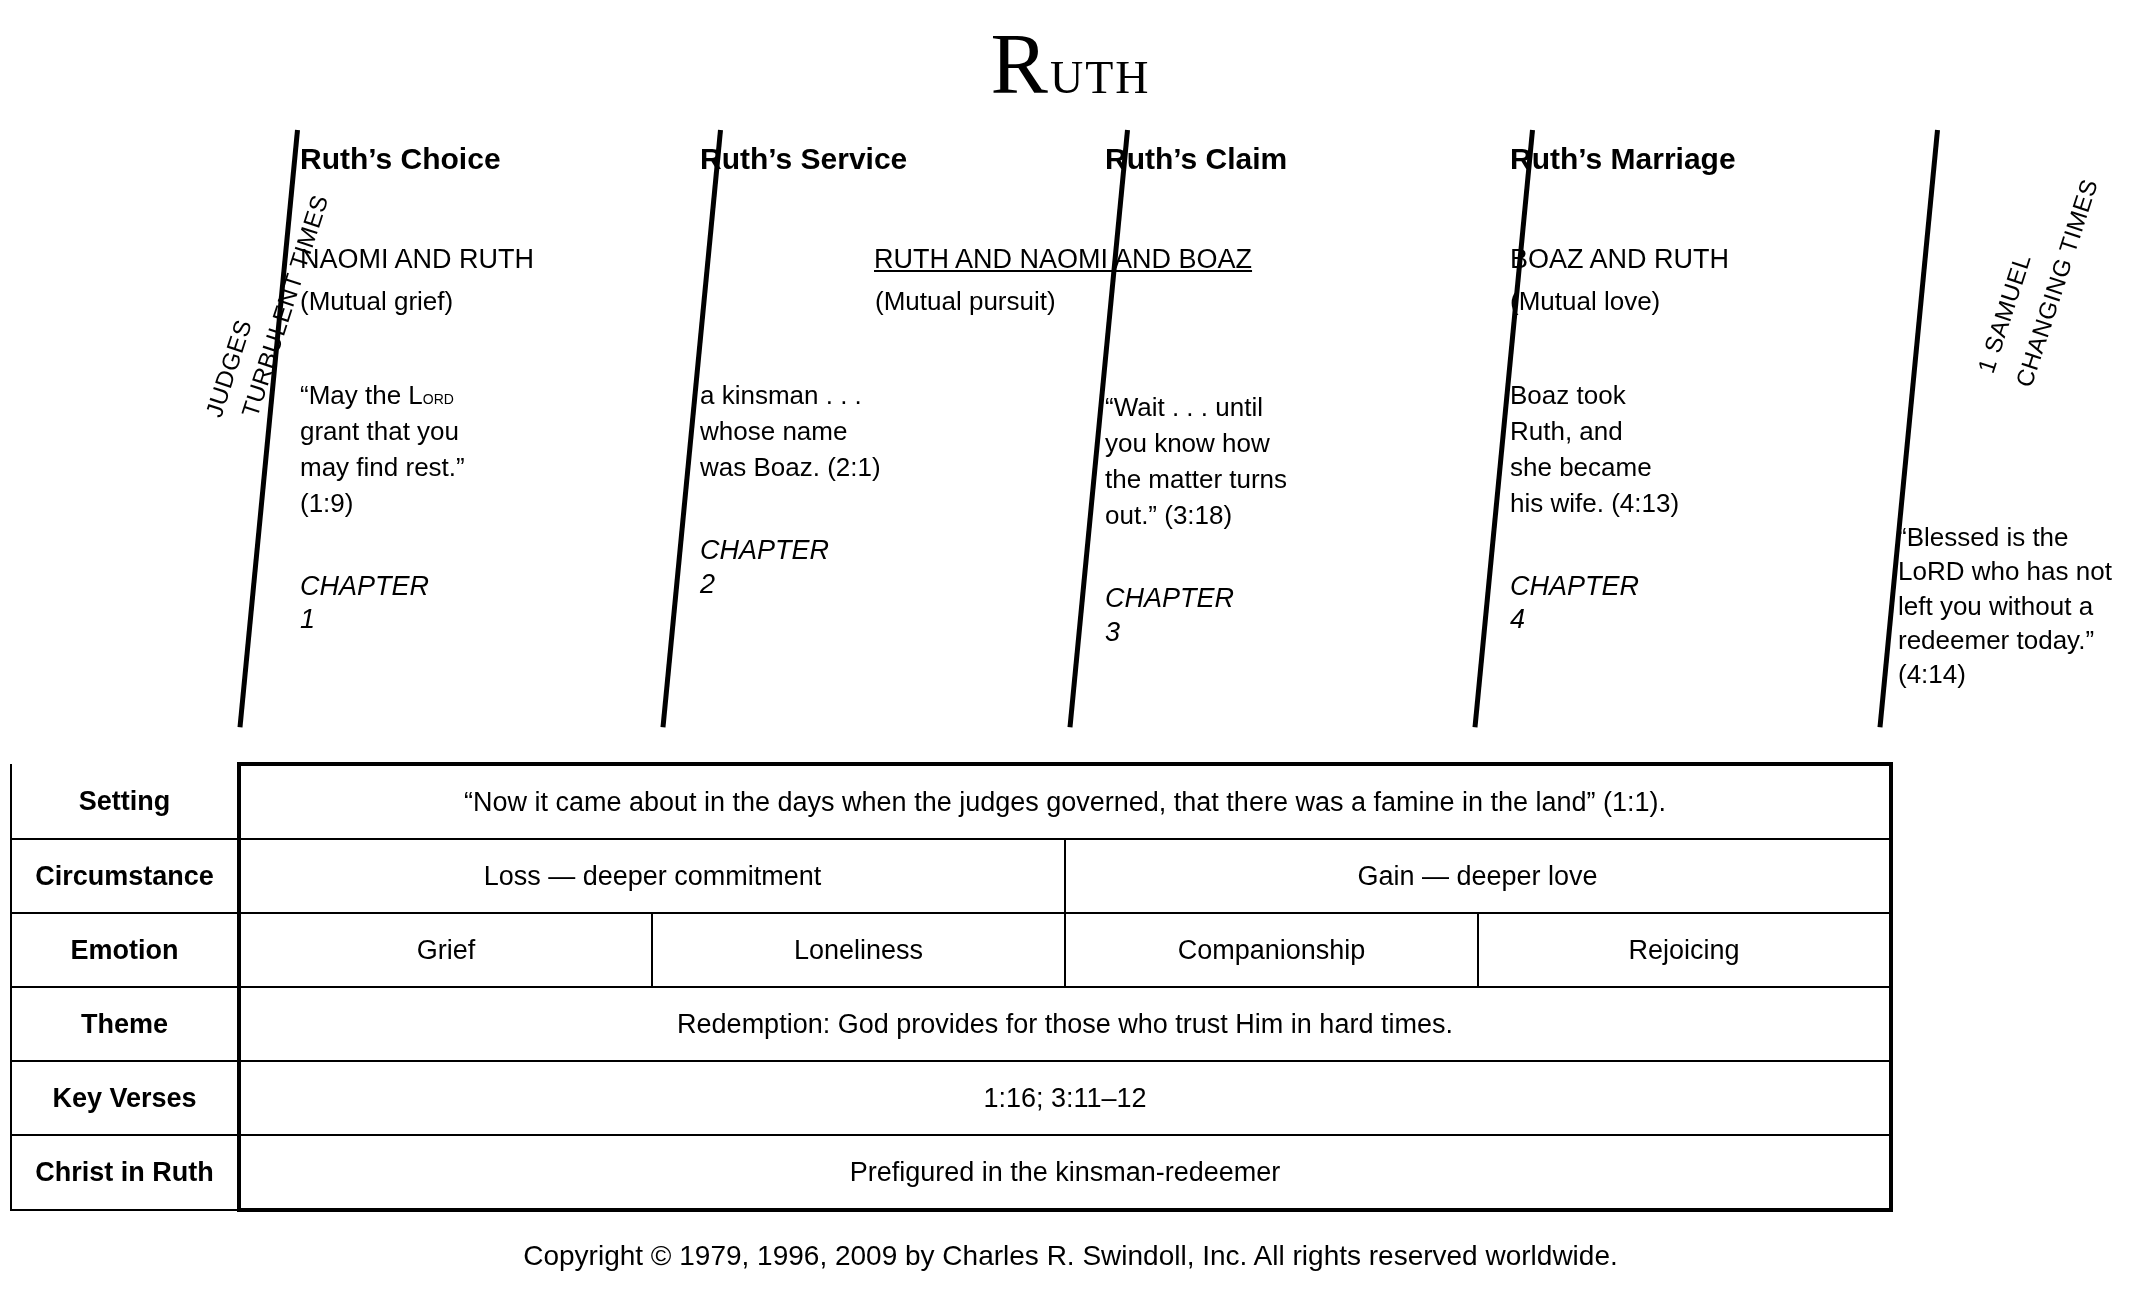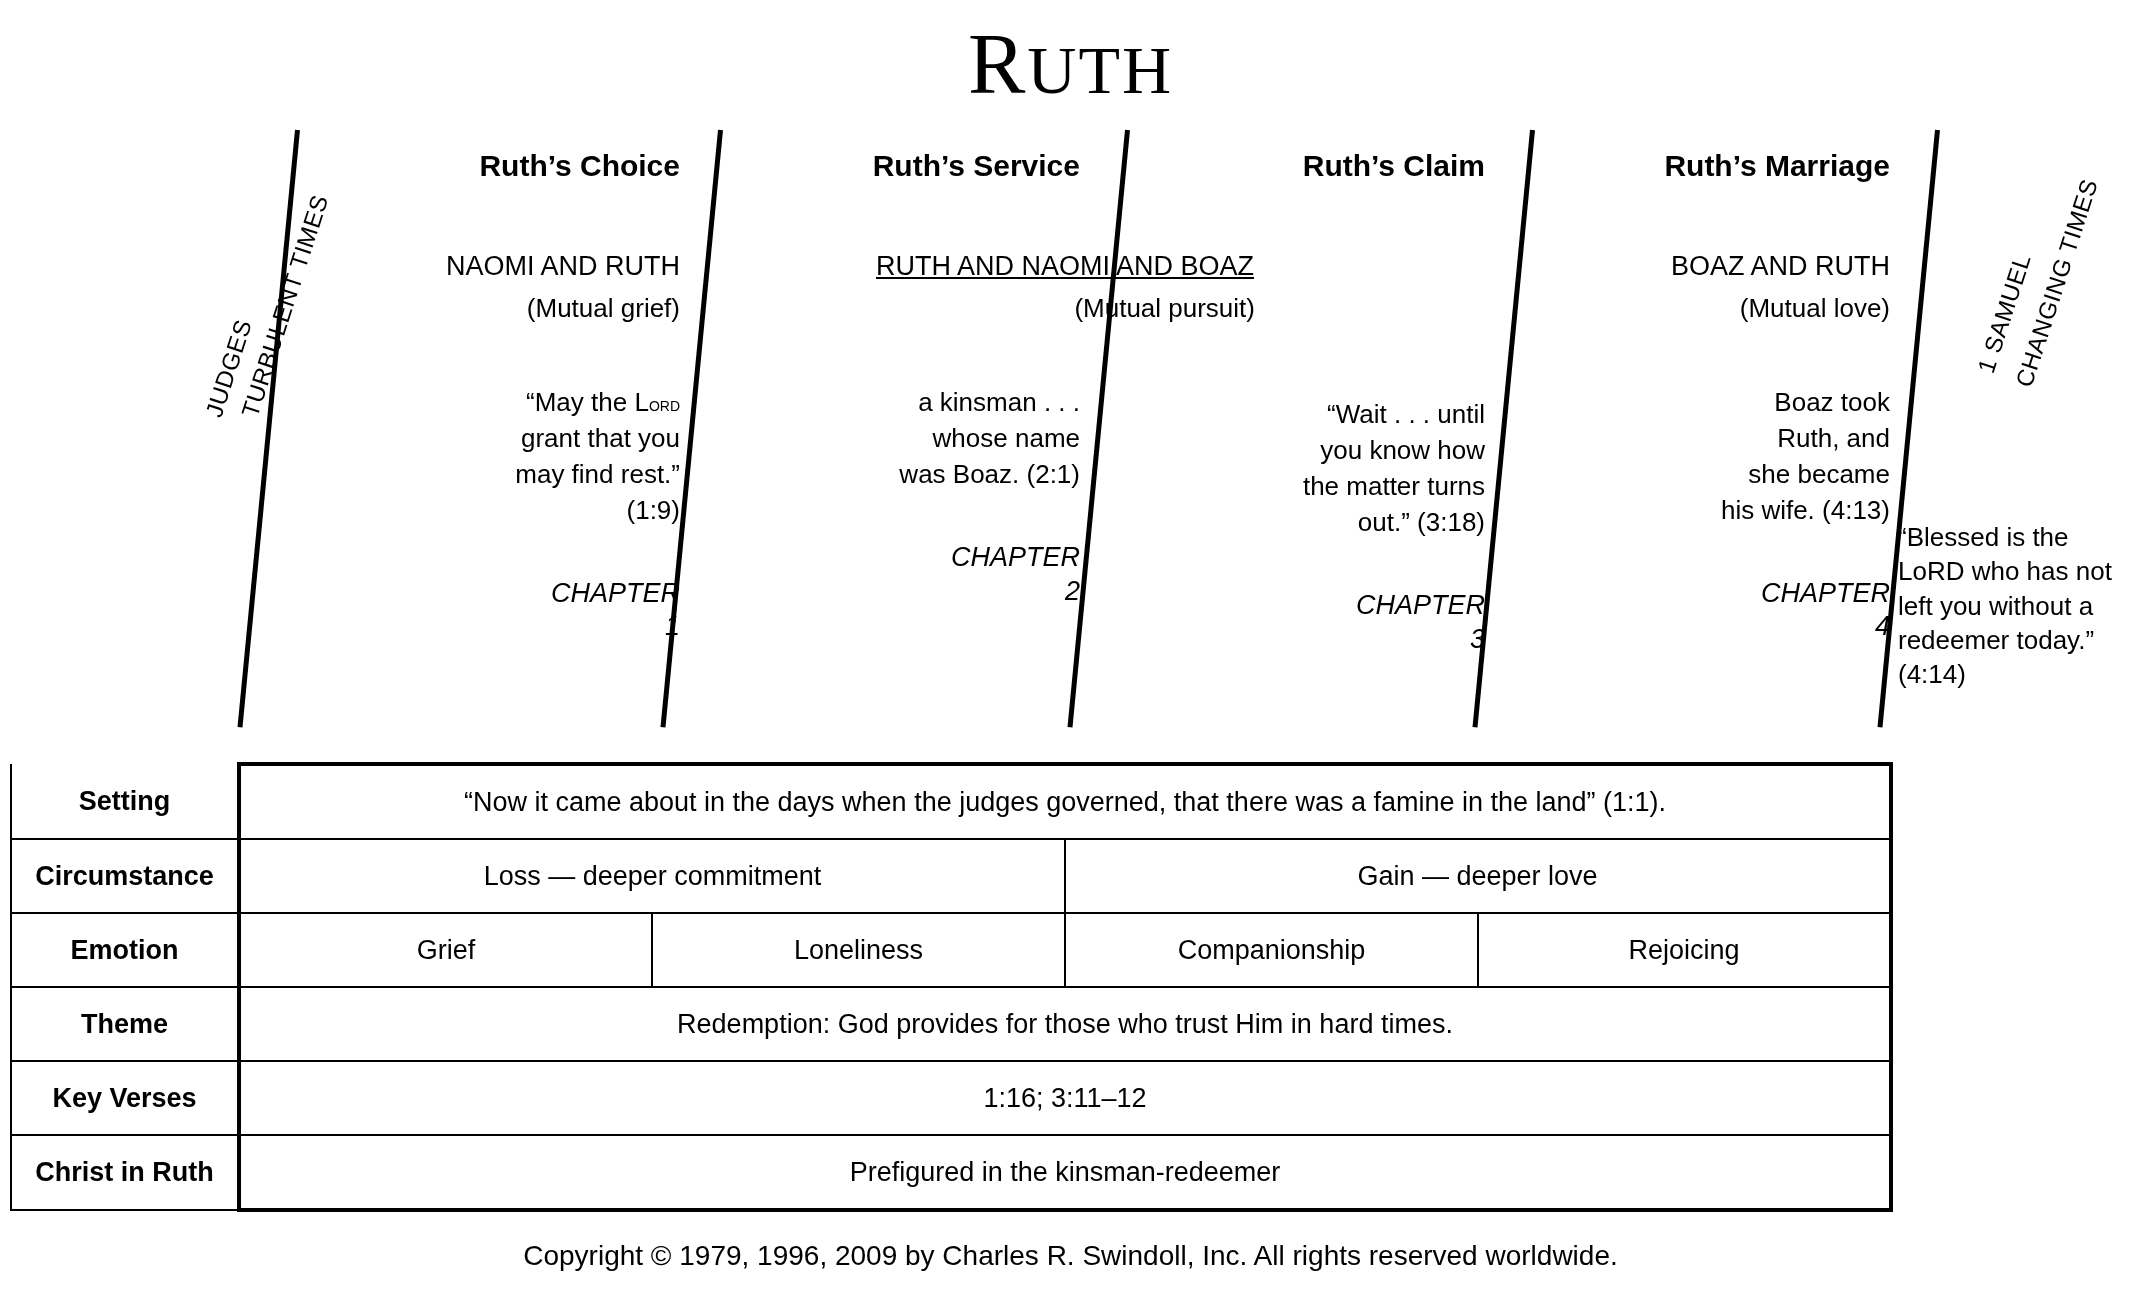--- a/index.html
+++ b/index.html
@@ -27,21 +27,21 @@
     top: 14px;
     left: 0;
     width: 2141px;
     text-align: center;
     font-family: "Liberation Serif", serif;
     font-size: 86px;
     letter-spacing: 2px;
     font-weight: normal;
   }
   .title .cap { font-size: 86px; }
-  .title .rest { font-size: 68px; }
+  .title .rest { font-size: 46px; }
 
   
   .upper {
     position: absolute;
     left: 0;
     top: 150px;
     width: 2141px;
     height: 615px;
   }
 
@@ -49,24 +49,23 @@
   .slant {
     position: absolute;
     width: 5px;
     background: #000;
     transform-origin: top center;
   }
 
   
   .col {
     position: absolute;
-    text-align: right;
+    text-align: left;
     font-size: 25px;
     line-height: 1.28;
-    margin-top: 7px;
   }
   .col .head {
     font-size: 30px;
     font-weight: bold;
     margin-bottom: 0;
   }
   .col .pair {
     font-size: 27px;
     white-space: nowrap;
   }

